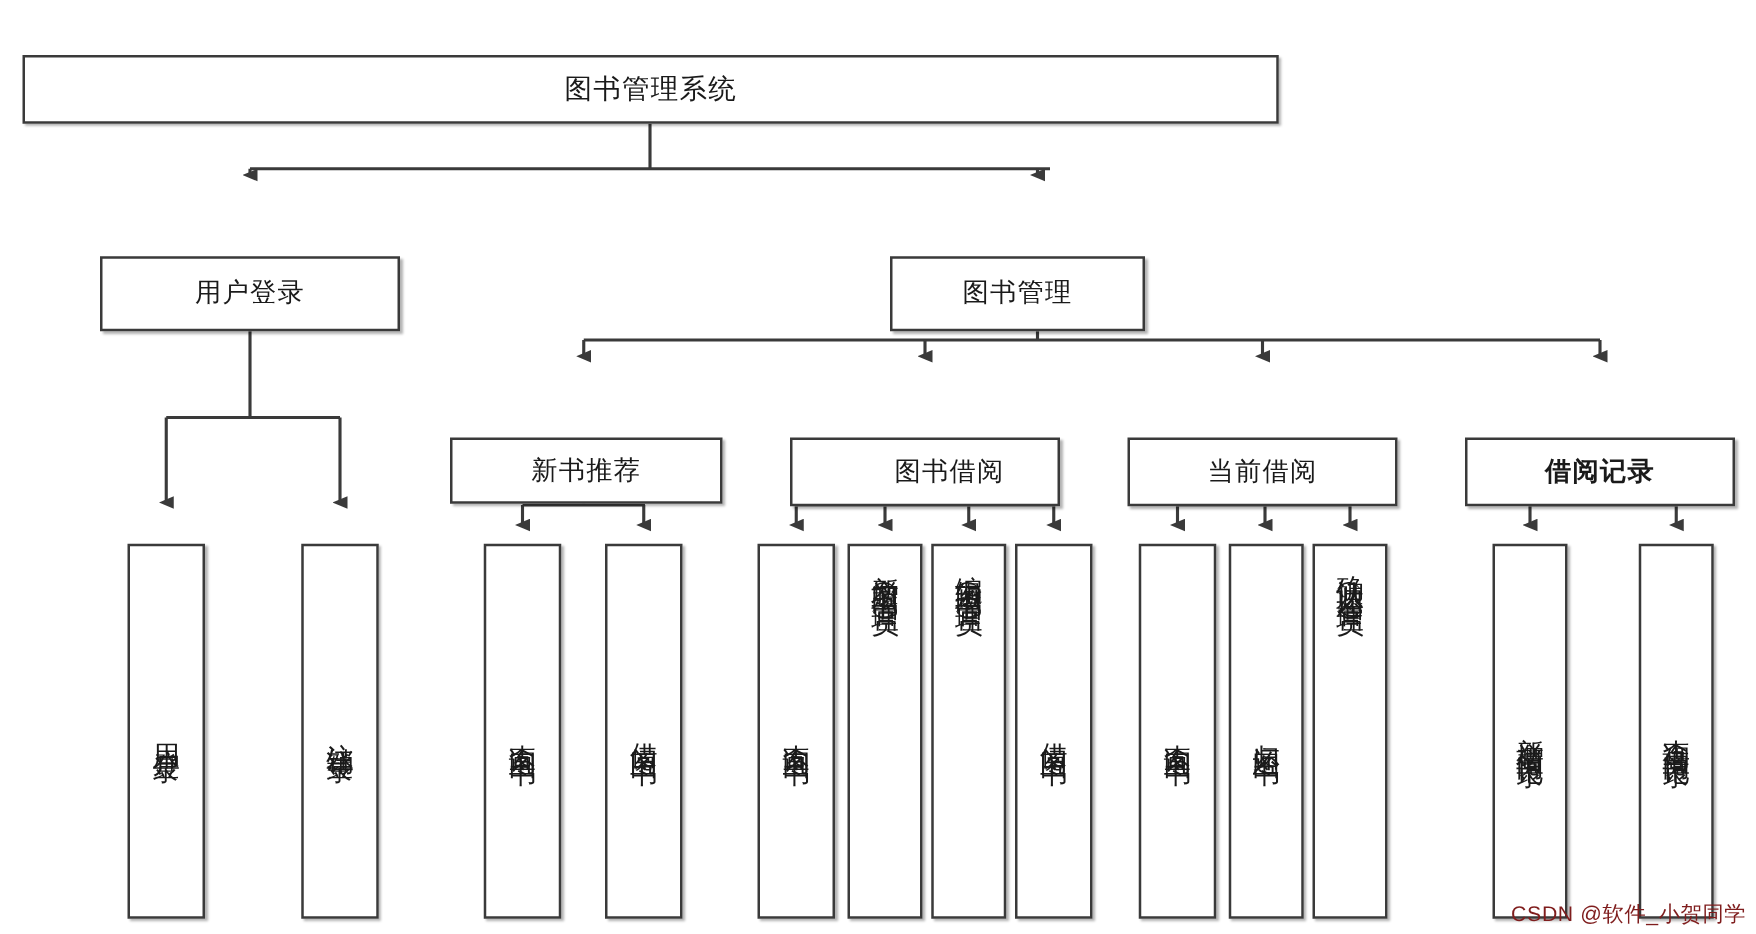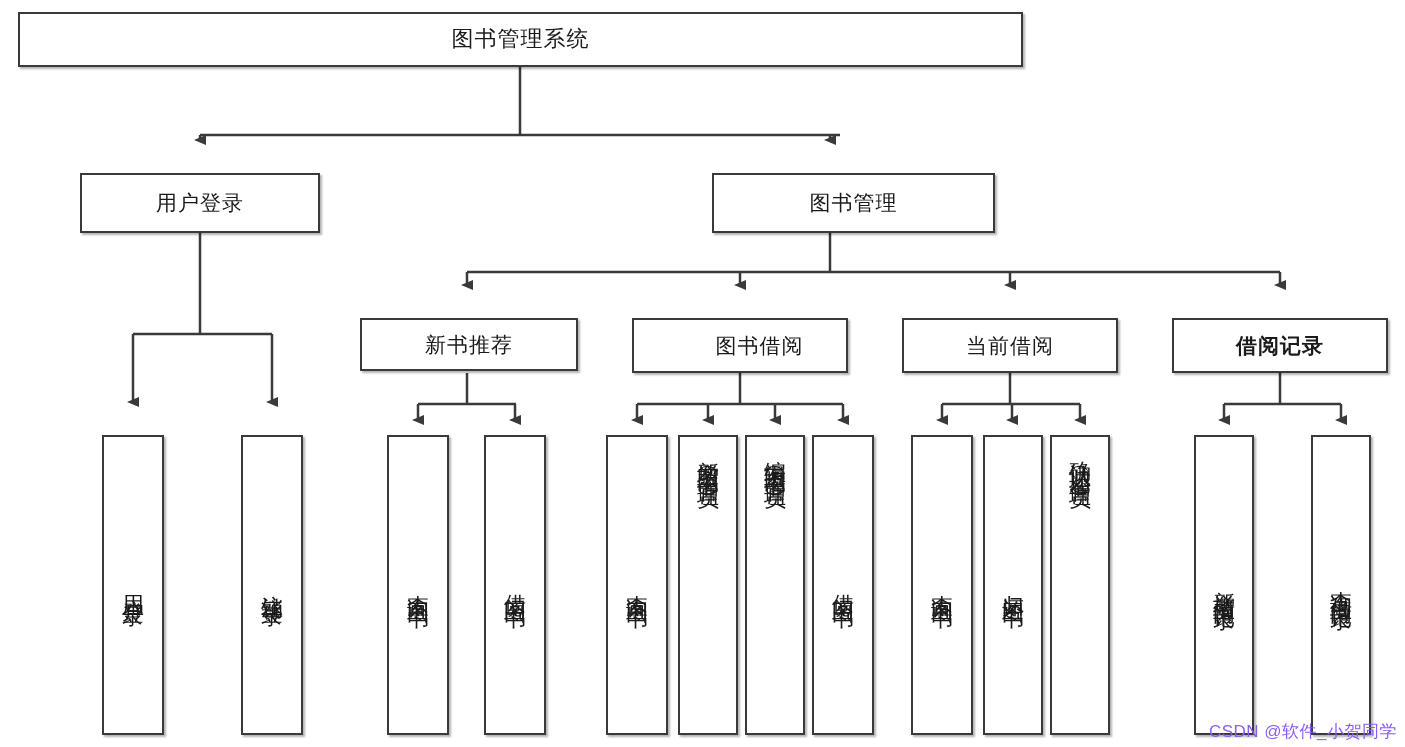--- a/index.html
+++ b/index.html
@@ -35,20 +35,21 @@
     align-items: center;
     justify-content: center;
     color: #1a1a1a;
     z-index: 2;
   }
   .node.horiz {
     font-size: 21px;
     letter-spacing: 1px;
     line-height: 1.2;
     white-space: nowrap;
+    margin-top: 32px;
   }
   .node.root {
     font-size: 22px;
   }
   
   .node.vert {
     align-items: flex-start;
     justify-content: center;
     padding-top: 6px;
   }
@@ -64,21 +65,21 @@
   }
   .node.vert.centered {
     align-items: center;
     padding-top: 0;
   }
   #watermark {
     position: absolute;
     right: 8px;
     bottom: 4px;
     font-size: 17px;
-    color: #8b5cf6;
+    color: #7f1d1d;
     z-index: 5;
     white-space: nowrap;
     letter-spacing: 0.5px;
   }
 </style>
 </head>
 <body>
 
 <div id="canvas">
 
@@ -132,21 +133,21 @@
     </g>
   </svg>
 
   <div class="node horiz root" style="left:18px; top:12px; width:1005px; height:55px;">
     <span>图书管理系统</span>
   </div>
 
   <div class="node horiz" style="left:80px; top:173px; width:240px; height:60px;">
     <span>用户登录</span>
   </div>
-  <div class="node horiz" style="left:712px; top:173px; width:283px; height:60px;">
+  <div class="node horiz" style="left:712px; top:173px; width:204px; height:60px;">
     <span>图书管理</span>
   </div>
 
   <div class="node horiz" style="left:360px; top:318px; width:218px; height:53px;">
     <span>新书推荐</span>
   </div>
   <div class="node horiz" style="left:632px; top:318px; width:216px; height:55px;padding-left:39px;">
     <span>图书借阅</span>
   </div>
   <div class="node horiz" style="left:902px; top:318px; width:216px; height:55px;">

